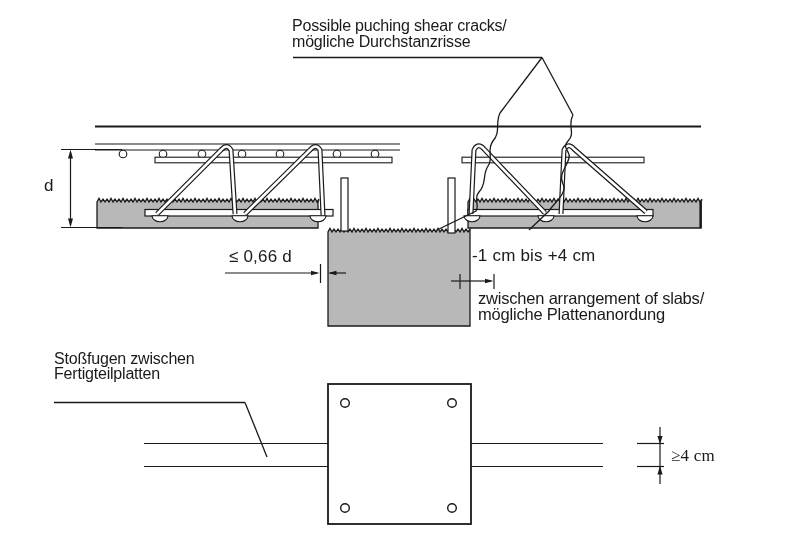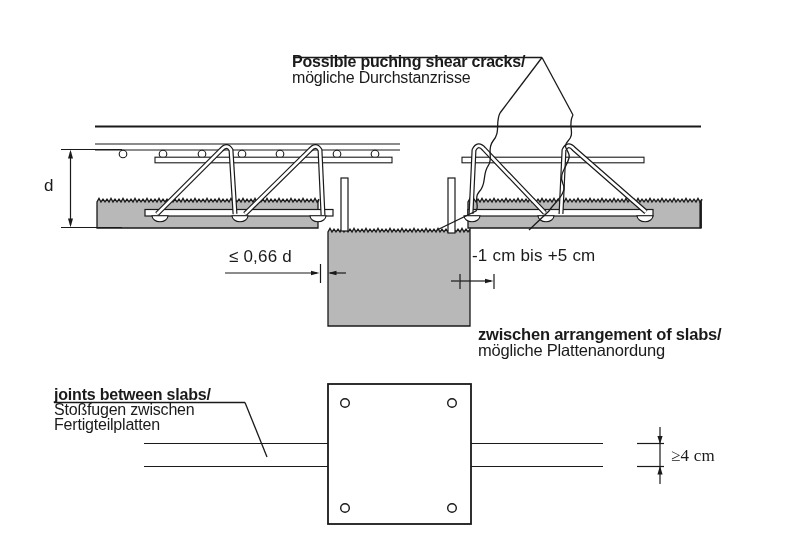--- a/index.html
+++ b/index.html
@@ -3,21 +3,21 @@
 <meta charset="utf-8">
 <style>
   :root{ --ink:#1a1a1a; --slab:#b8b8b8; --bg:#ffffff; }
   html,body{margin:0;padding:0;background:var(--bg);}
   .stage{position:relative;width:800px;height:545px;background:var(--bg);overflow:hidden;
          font-family:"Liberation Sans",sans-serif;color:var(--ink);}
   .stage svg{position:absolute;left:0;top:0;color:var(--ink);}
   .lbl{position:absolute;white-space:nowrap;color:var(--ink);
        font-family:"Liberation Sans",sans-serif;}
   .lbl .ln{display:block;}
-  .b{font-weight:bold;margin-top:36px;}
+  .b{font-weight:normal;}
   .crack-label{left:292px;top:18px;font-size:16px;line-height:15.5px;letter-spacing:-0.2px;}
   .d-label{left:44px;top:176px;font-size:17px;}
   .offset-label{left:229px;top:247px;font-size:17px;letter-spacing:0.2px;}
   .tol-label{left:472px;top:246px;font-size:17px;letter-spacing:0.2px;}
   .arr-label{left:478px;top:291px;font-size:16.5px;line-height:15.5px;letter-spacing:-0.2px;}
   .joints-label{left:54px;top:351px;font-size:16px;line-height:15px;letter-spacing:-0.2px;}
   .jw-label{left:671px;top:446px;font-size:17px;letter-spacing:0.2px;font-family:Liberation Serif, serif;}
 </style>
 </head>
 <body>
@@ -143,28 +143,27 @@
 
   <div class="lbl crack-label">
     <span class="ln b">Possible puching shear cracks/</span>
     <span class="ln">mögliche Durchstanzrisse</span>
   </div>
 
   <div class="lbl d-label">d</div>
 
   <div class="lbl offset-label">≤ 0,66 d</div>
 
-  <div class="lbl tol-label">-1 cm bis +5 cm</div>
+  <div class="lbl tol-label">-1 cm bis +4 cm</div>
 
   <div class="lbl arr-label">
     <span class="ln b">zwischen arrangement of slabs/</span>
     <span class="ln">mögliche Plattenanordung</span>
   </div>
 
   <div class="lbl joints-label">
-    <span class="ln b">joints between slabs/</span>
     <span class="ln">Stoßfugen zwischen</span>
     <span class="ln">Fertigteilplatten</span>
   </div>
 
   <div class="lbl jw-label">≥4 cm</div>
 
 </div>
 
 </body></html>

